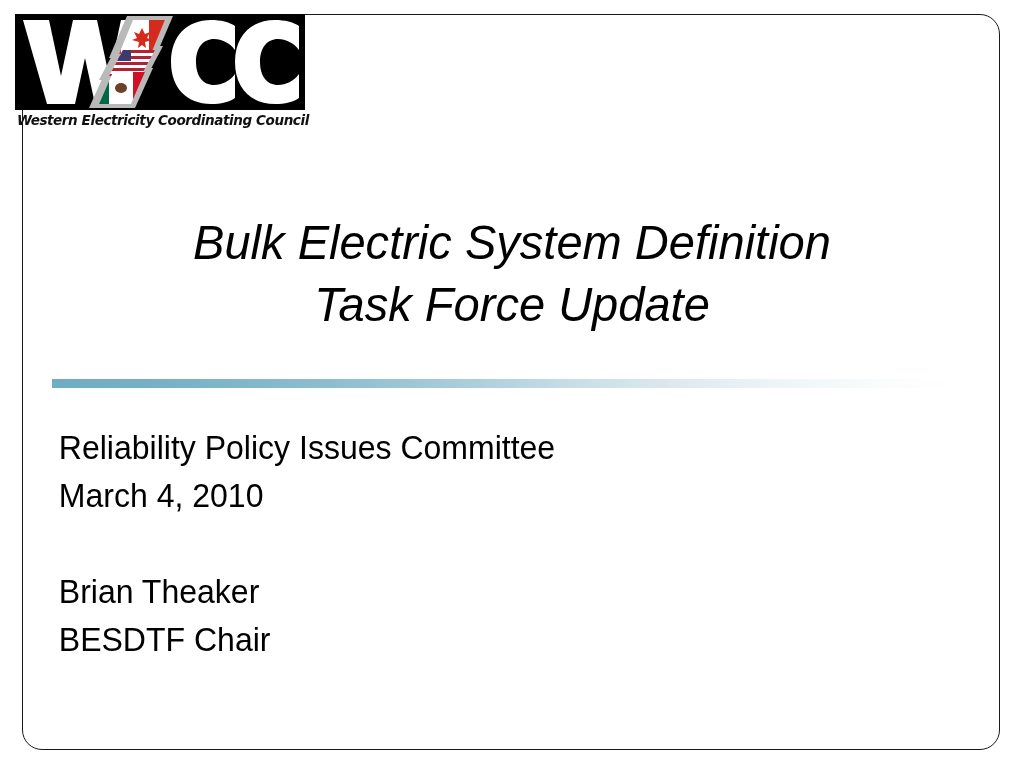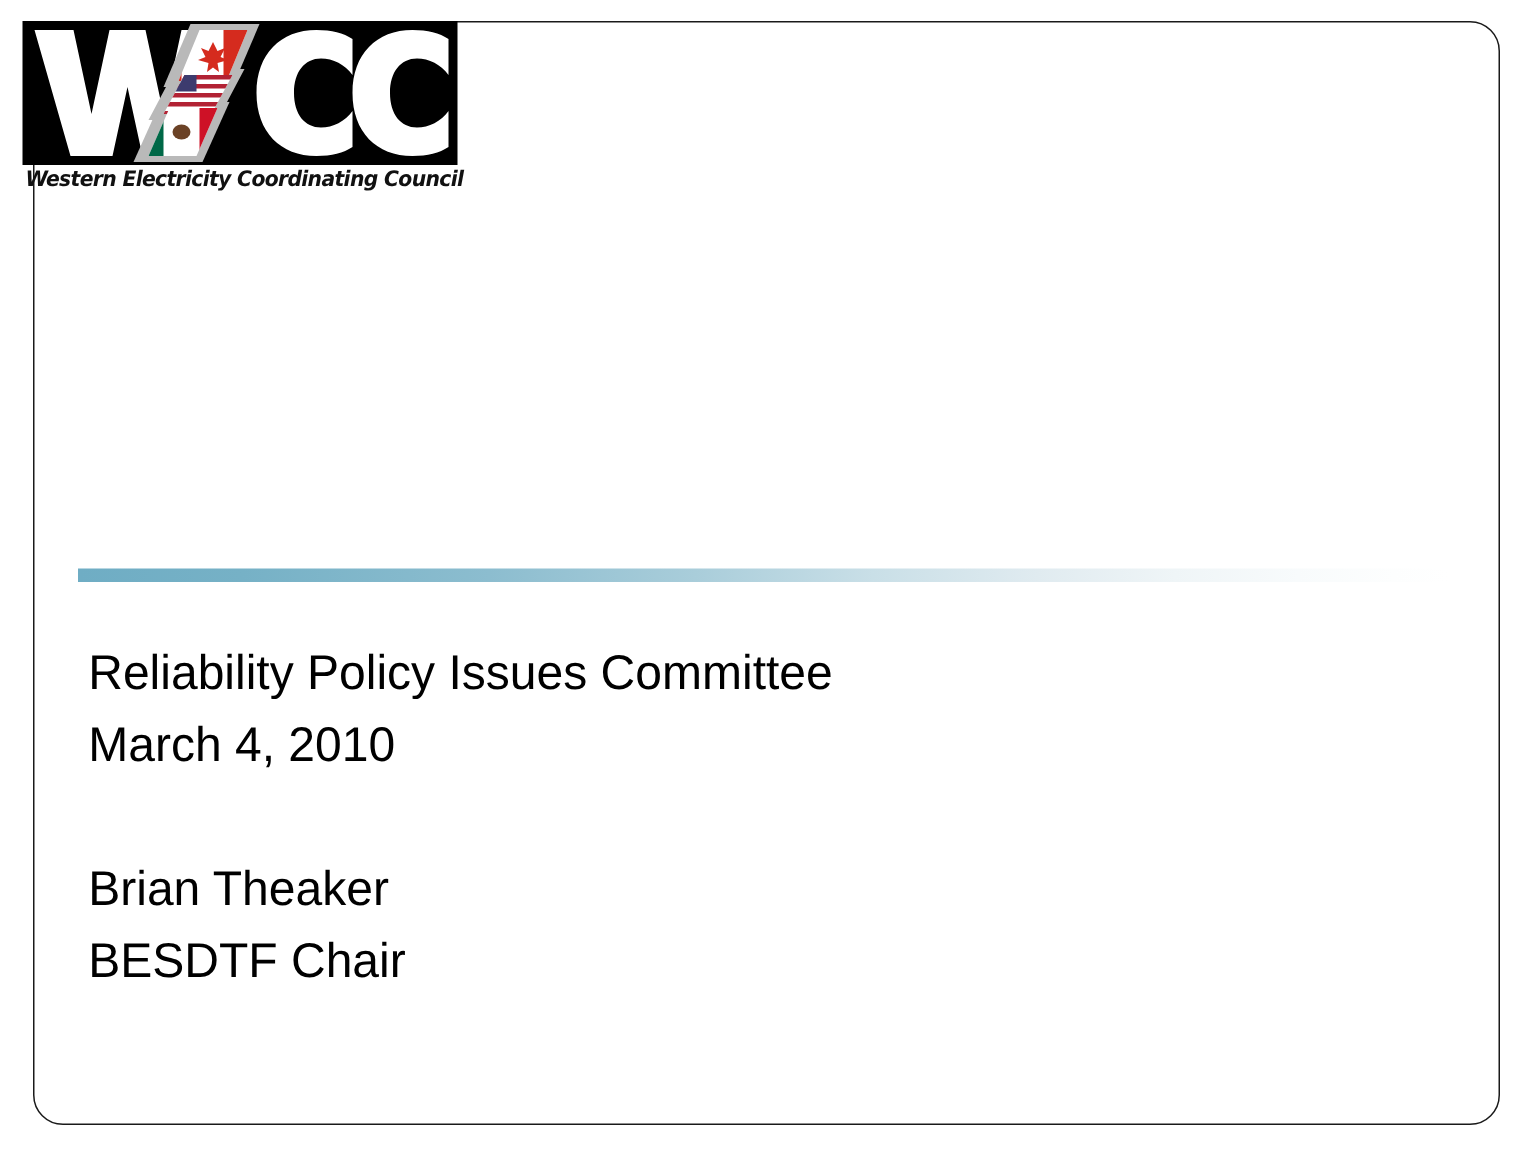--- a/index.html
+++ b/index.html
@@ -191,20 +191,24 @@
                  C207,25 215,29 220,36 L220,12 C214,8 206,6 196,6 Z" fill="#ffffff"></path>
 
         <path d="M260,6 C236,6 220,22 220,48 C220,74 236,90 260,90 C270,90 278,88 284,84
                  L284,60 C279,67 271,71 263,71 C252,71 245,62 245,48 C245,34 252,25 263,25
                  C271,25 279,29 284,36 L284,12 C278,8 270,6 260,6 Z" fill="#ffffff"></path>
       </svg>
     </div>
     <div class="logo-caption">Western Electricity Coordinating Council</div>
   </div>
 
+  <div class="title-block">
+    <div class="title-line">Bulk Electric System Definition</div>
+    <div class="title-line">Task Force Update</div>
+  </div>
 
   <div class="divider"></div>
 
   <div class="body-block">
     <div class="body-line">Reliability Policy Issues Committee</div>
     <div class="body-line">March 4, 2010</div>
     <div class="body-gap"></div>
     <div class="body-line">Brian Theaker</div>
     <div class="body-line">BESDTF Chair</div>
   </div>

